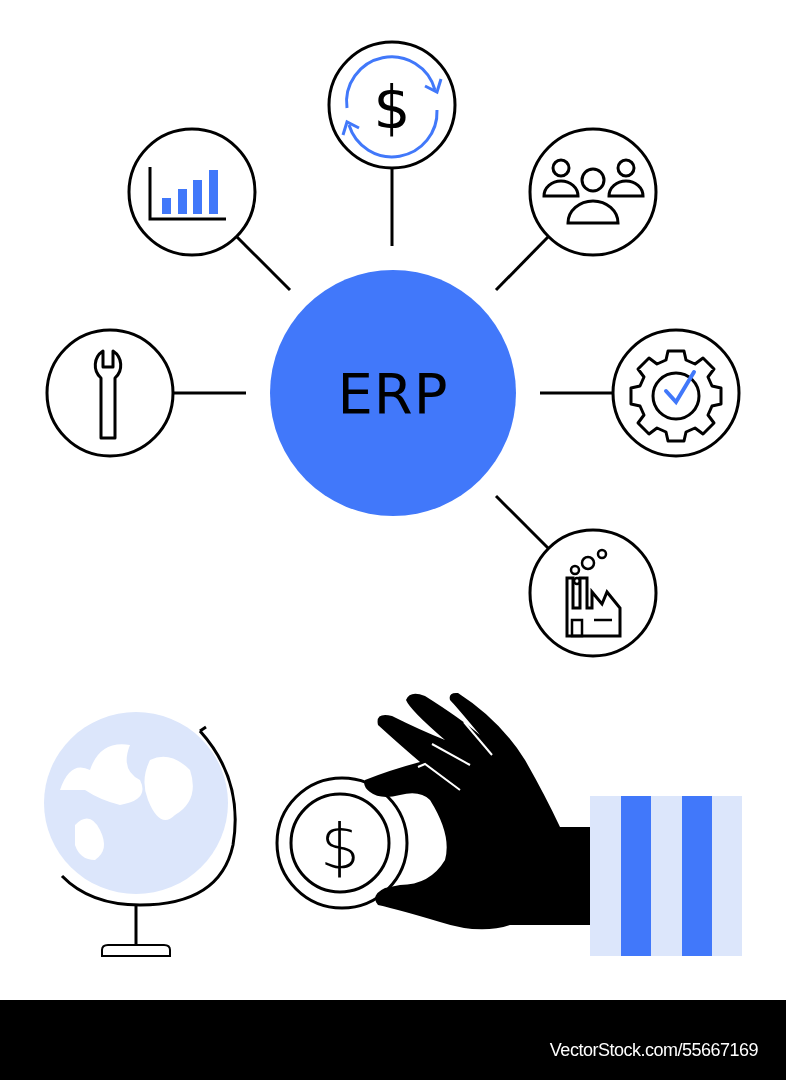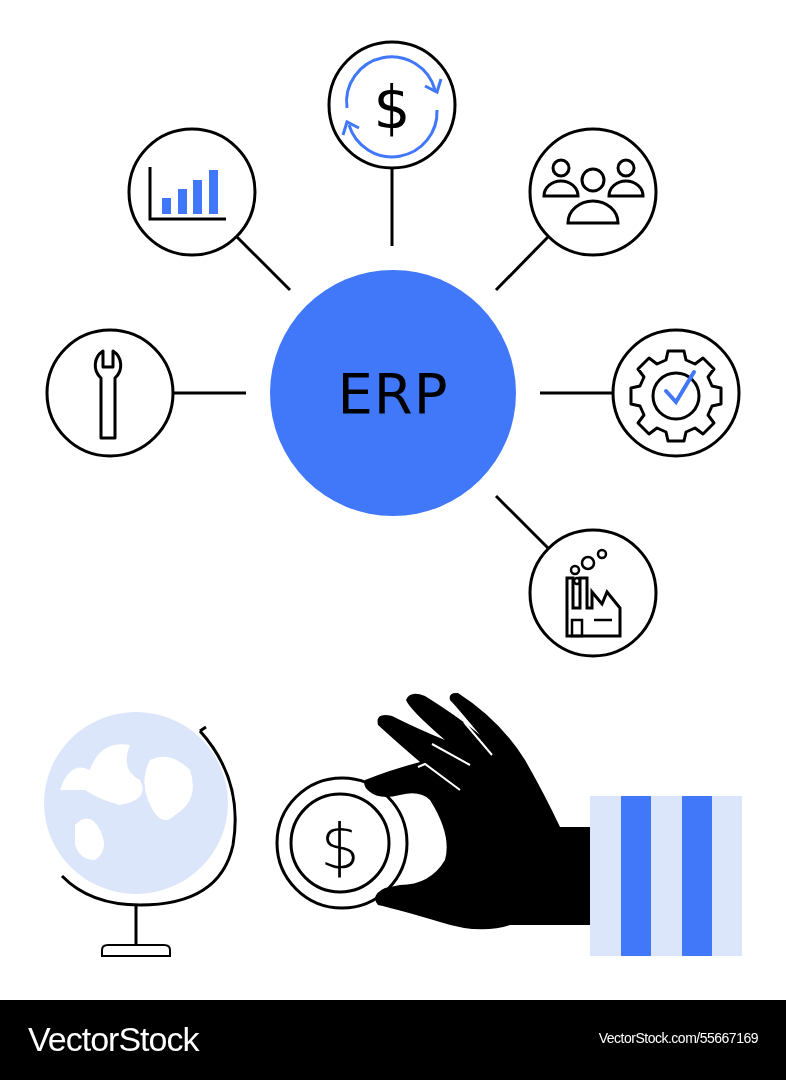--- a/index.html
+++ b/index.html
@@ -1,21 +1,21 @@
 <!DOCTYPE html>
 <html><head>
 <meta charset="utf-8">
 <style>
   html, body { margin: 0; padding: 0; }
   body { width: 786px; height: 1080px; background: #ffffff; position: relative; overflow: hidden; font-family: "Liberation Sans", sans-serif; }
   .canvas { position: absolute; left: 0; top: 0; width: 786px; height: 1000px; }
   .erp-label { position: absolute; left: 270px; top: 270px; width: 246px; height: 246px; display: flex; align-items: center; justify-content: center; font-family: "DejaVu Sans", sans-serif; font-size: 56px; color: #000; letter-spacing: 1px; }
   .footer { position: absolute; left: 0; top: 1000px; width: 786px; height: 80px; background: #000; color: #fff; }
   .footer .brand { position: absolute; left: 28px; top: 20px; font-size: 34px; letter-spacing: -1px; font-family: "Liberation Sans", sans-serif; }
-  .footer .url { position: absolute; right: 28px; top: 30px; font-size: 14px; letter-spacing: -0.5px; font-family: "Liberation Sans", sans-serif; }
+  .footer .url { position: absolute; right: 28px; top: 40px; font-size: 18px; letter-spacing: -0.5px; font-family: "Liberation Sans", sans-serif; }
 </style>
 </head>
 <body>
 
 <svg class="canvas" width="786" height="1000" viewBox="0 0 786 1000" xmlns="http://www.w3.org/2000/svg">
 
   <g stroke="#000" stroke-width="3" fill="none">
     <line x1="392" y1="168" x2="392" y2="246"></line>
     <line x1="237" y1="237" x2="290" y2="290"></line>
     <line x1="548" y1="237" x2="496" y2="290"></line>
@@ -104,15 +104,14 @@
   <g>
     <rect x="590" y="796" width="152" height="160" fill="#DCE6FB"></rect>
     <rect x="621" y="796" width="30" height="160" fill="#4178FA"></rect>
     <rect x="682" y="796" width="30" height="160" fill="#4178FA"></rect>
   </g>
 </svg>
 
 <div class="erp-label">ERP</div>
 
 <div class="footer">
-  <div class="brand">VectorStock</div>
   <div class="url">VectorStock.com/55667169</div>
 </div>
 
 </body></html>

